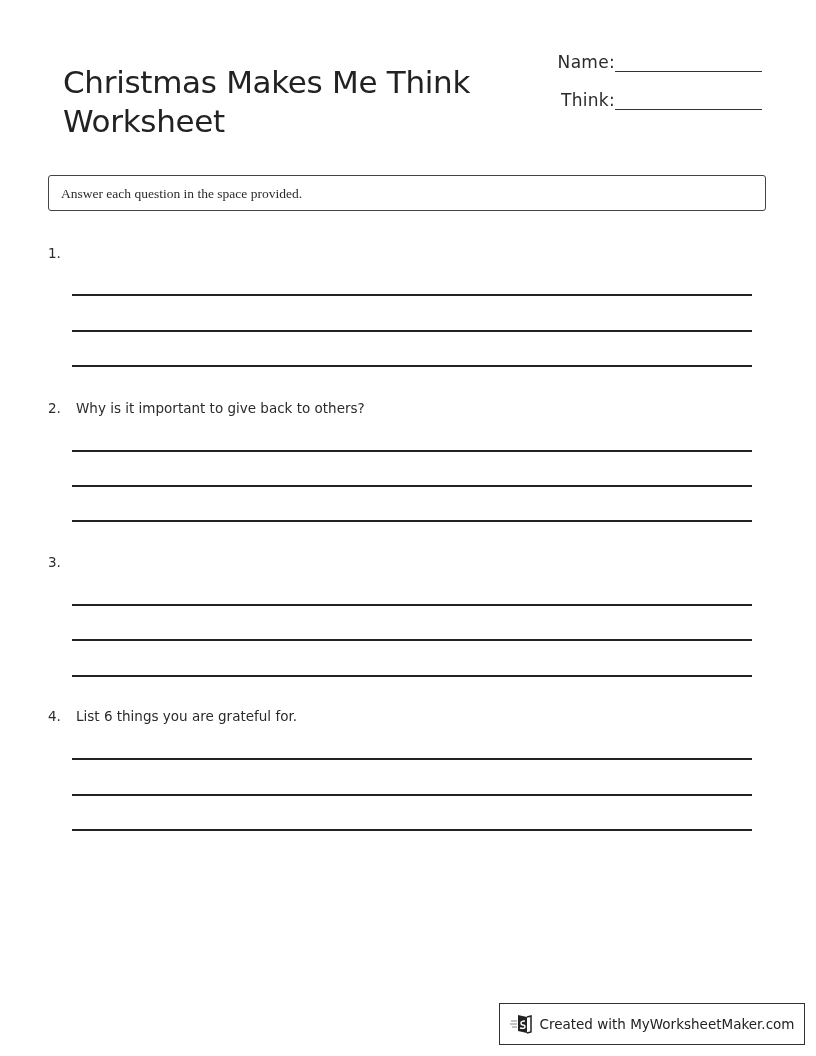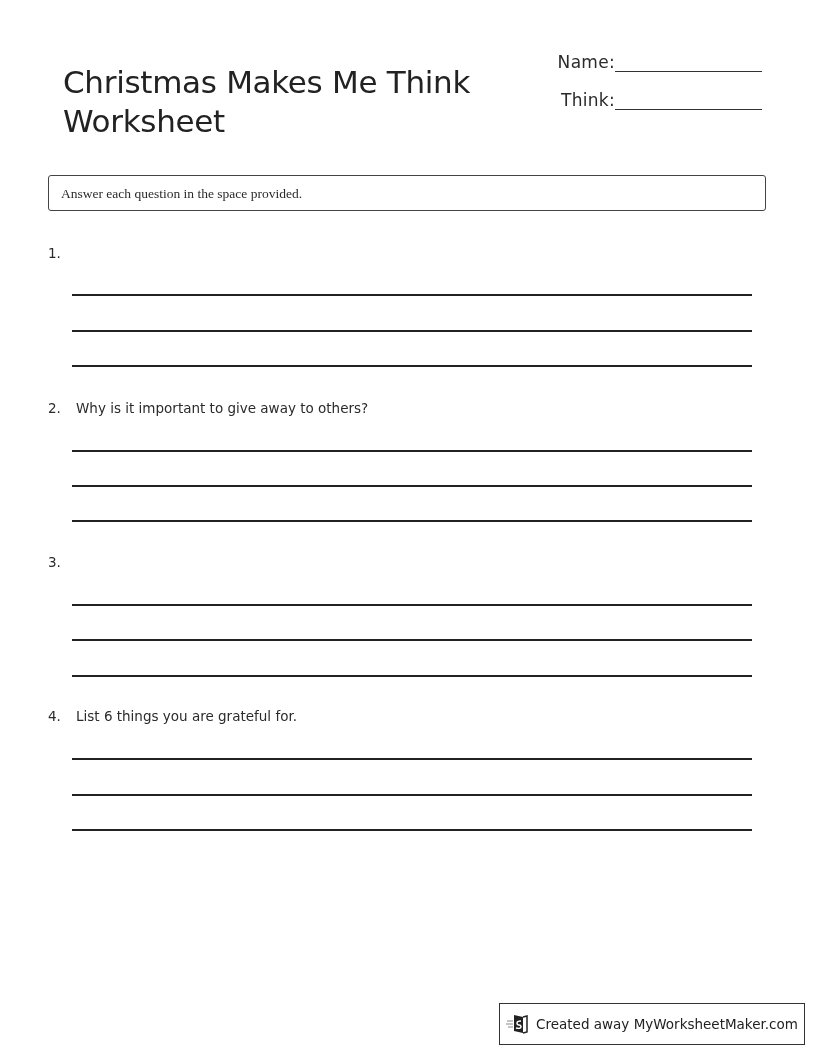--- a/index.html
+++ b/index.html
@@ -66,21 +66,21 @@
     <span class="q-num">1.</span>
   </div>
   <div class="answer-line" style="top:50px;"></div>
   <div class="answer-line" style="top:86px;"></div>
   <div class="answer-line" style="top:121px;"></div>
 </div>
 
 <div class="question" style="top:399px;">
   <div class="q-text">
     <span class="q-num">2.</span>
-    <span>Why is it important to give away to others?</span>
+    <span>Why is it important to give back to others?</span>
   </div>
   <div class="answer-line" style="top:51px;"></div>
   <div class="answer-line" style="top:86px;"></div>
   <div class="answer-line" style="top:121px;"></div>
 </div>
 
 <div class="question" style="top:553px;">
   <div class="q-text">
     <span class="q-num">3.</span>
   </div>
@@ -101,14 +101,14 @@
 
 <div class="footer-badge">
   <svg width="24" height="22" viewBox="0 0 24 22">
     <line x1="1" y1="8" x2="7" y2="8" stroke="#888" stroke-width="1"></line>
     <line x1="0" y1="11" x2="7" y2="11" stroke="#888" stroke-width="1"></line>
     <line x1="2" y1="14" x2="7" y2="14" stroke="#888" stroke-width="1"></line>
     <path d="M8 2 L17 4 L17 20 L8 18 Z" fill="#222"></path>
     <path d="M17 4 L21 3 L21 19 L17 20" fill="none" stroke="#222" stroke-width="1.5"></path>
     <path d="M15 8 Q11 8 11 10 Q11 12 13 12 Q15 12 15 14 Q15 16 10 15" fill="none" stroke="#fff" stroke-width="1.4"></path>
   </svg>
-  <span>Created away MyWorksheetMaker.com</span>
+  <span>Created with MyWorksheetMaker.com</span>
 </div>
 
 </body></html>

